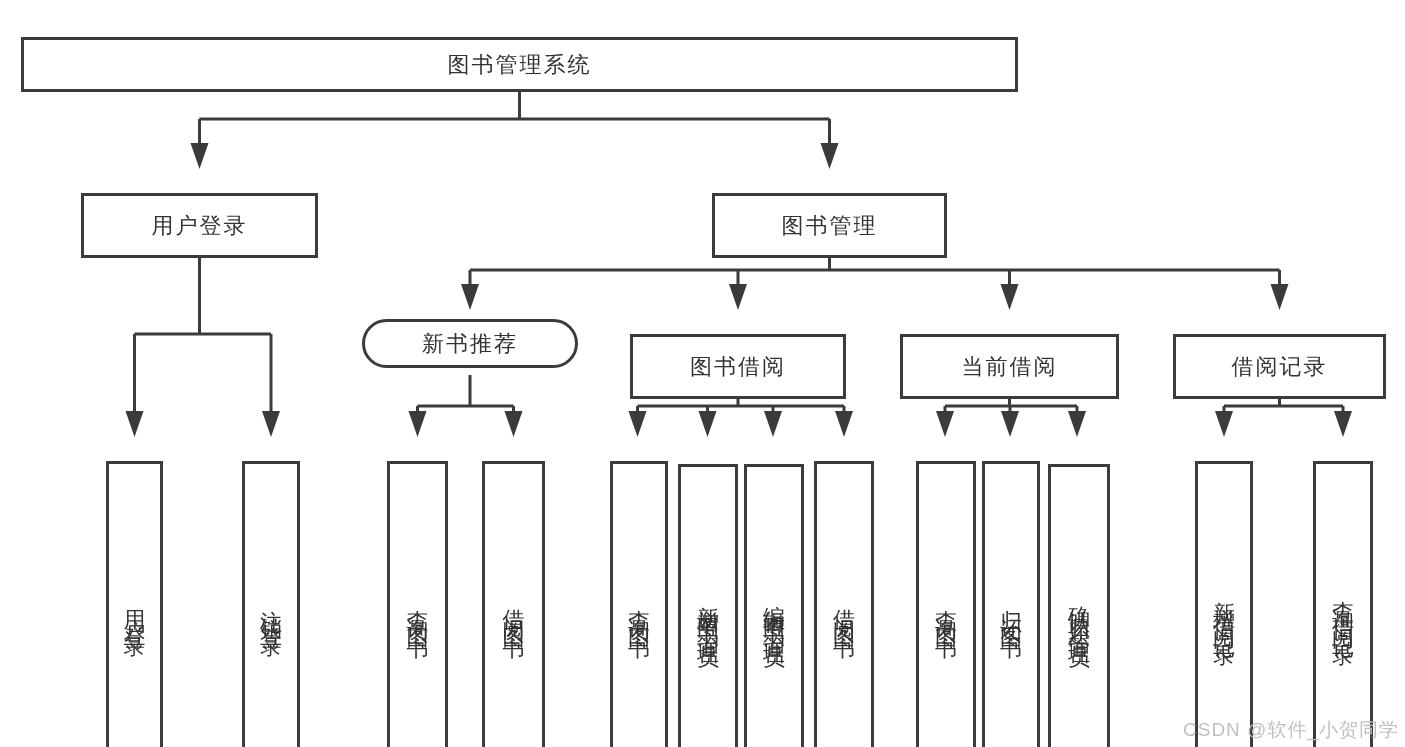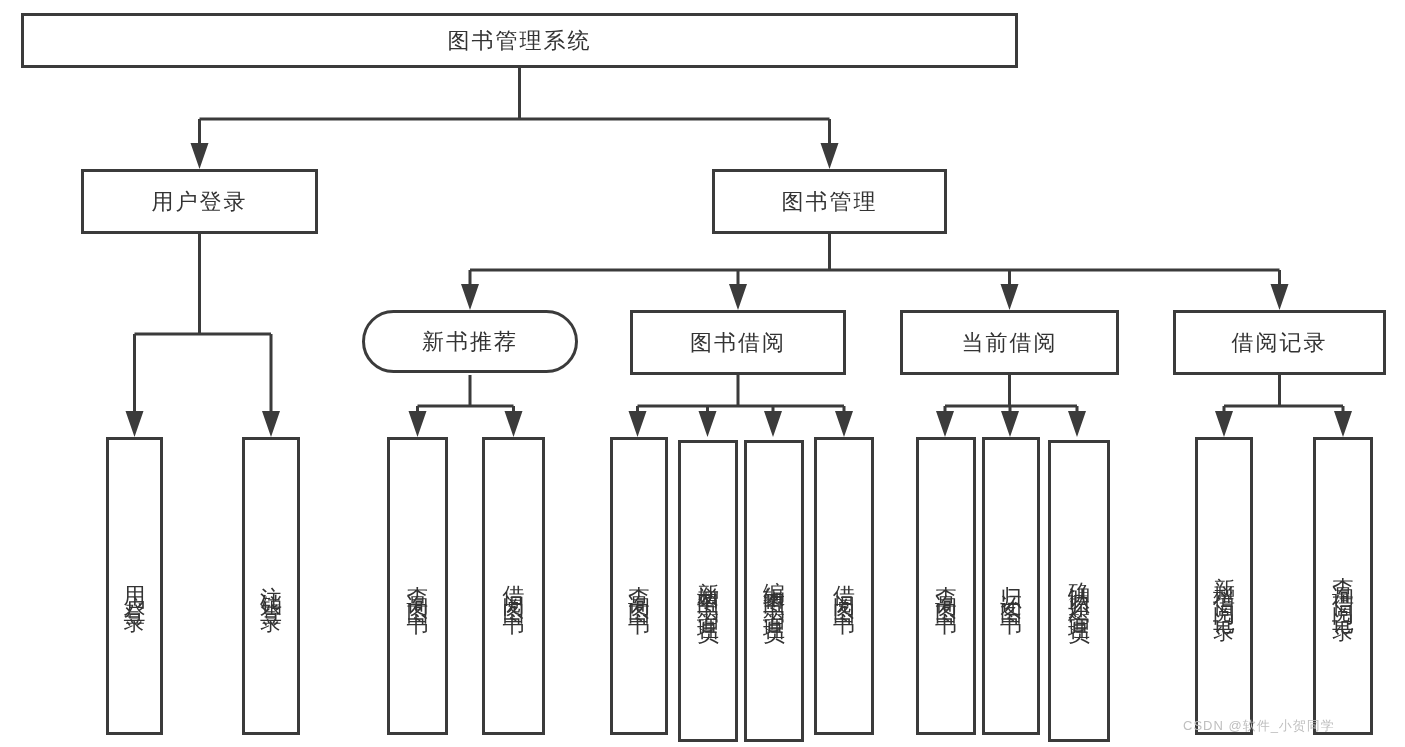--- a/index.html
+++ b/index.html
@@ -6,31 +6,31 @@
   body{
     width:1405px;height:747px;position:relative;overflow:hidden;
     font-family:"Liberation Sans","DejaVu Sans",sans-serif;
     --line:#3b3b3b; --text:#333333; --wm:#bfbfbf;
   }
   .canvas{position:absolute;inset:0;}
   svg.connectors{position:absolute;left:0;top:0;pointer-events:none;}
   .node{
     position:absolute;box-sizing:border-box;background:#ffffff;
     border:3px solid var(--line);color:var(--text);
-    display:flex;align-items:center;justify-content:center;
+    display:flex;align-items:center;justify-content:center;margin-top:24px;
   }
   .h-node{font-size:22px;letter-spacing:2px;white-space:nowrap;}
   .v-node{
     writing-mode:vertical-rl;text-orientation:mixed;
     font-size:22px;letter-spacing:9px;line-height:1;
   }
   .v-node.long{letter-spacing:6px;}
   .watermark{
     position:absolute;left:1183px;top:717px;z-index:5;
-    font-size:13px;color:var(--wm);letter-spacing:1px;white-space:nowrap;
+    font-size:19px;color:var(--wm);letter-spacing:1px;white-space:nowrap;
   }
 </style>
 </head>
 <body style="--line: #3b3b3b; --text: #333333; --wm: #bfbfbf;">
 
 <div class="canvas">
 
   <svg class="connectors" width="1405" height="747" viewBox="0 0 1405 747">
     <path fill="none" stroke="#3b3b3b" stroke-width="3" d="M519.5 68 V119
          M199.5 119 H829.5
@@ -84,21 +84,21 @@
          M1068 411 L1086 411 L1077 437 Z
          M1215 411 L1233 411 L1224 437 Z
          M1334 411 L1352 411 L1343 437 Z"></path>
   </svg>
 
   <div class="node h-node" style="left:21px;top:13px;width:997px;height:55px;">图书管理系统</div>
 
   <div class="node h-node" style="left:81px;top:169px;width:237px;height:65px;">用户登录</div>
   <div class="node h-node" style="left:712px;top:169px;width:235px;height:65px;">图书管理</div>
 
-  <div class="node h-node" style="left:362px;top:310px;width:216px;height:63px;border-radius:32px;">新书推荐</div>
+  <div class="node h-node" style="left:362px;top:295px;width:216px;height:49px;border-radius:32px;">新书推荐</div>
   <div class="node h-node" style="left:900px;top:310px;width:219px;height:65px;">当前借阅</div>
   <div class="node h-node" style="left:630px;top:310px;width:216px;height:65px;">图书借阅</div>
   <div class="node h-node" style="left:1173px;top:310px;width:213px;height:65px;">借阅记录</div>
 
   <div class="node v-node" style="left:106px;top:437px;width:57px;height:298px;">用户登录</div>
   <div class="node v-node" style="left:242px;top:437px;width:58px;height:298px;">注销登录</div>
 
   <div class="node v-node" style="left:387px;top:437px;width:61px;height:298px;">查询图书</div>
   <div class="node v-node" style="left:482px;top:437px;width:63px;height:298px;">借阅图书</div>
 

